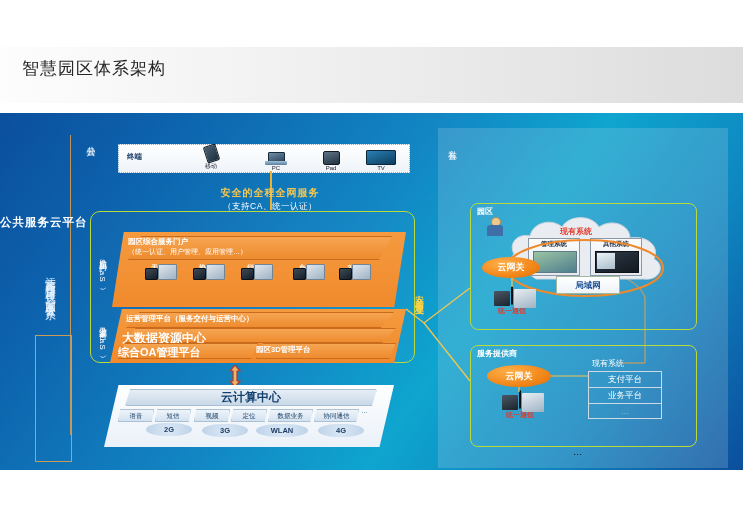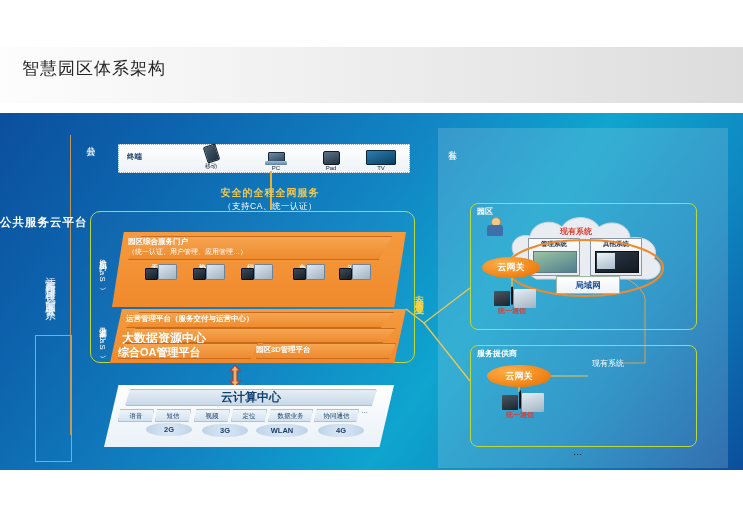--- a/index.html
+++ b/index.html
@@ -329,20 +329,25 @@
     <div class="gateway" style="left:487px;top:252px;width:64px;height:22px;line-height:22px;">
       <span>云网关</span>
     </div>
 
     <div class="uc" style="left:494px;top:278px;width:52px;">
       <span class="uc-ic"></span>
       <span class="cap">统一通信</span>
     </div>
 
     <div class="exist-cap" style="left:592px;top:245px;">现有系统</div>
+    <div class="exist-box" style="left:588px;top:258px;width:72px;height:46px;">
+      <div class="exist-row">支付平台</div>
+      <div class="exist-row">业务平台</div>
+      <div class="exist-row" style="color:#9fb8cd;">…</div>
+    </div>
 
     <svg class="overlay">
       <line x1="551" y1="263" x2="588" y2="263" stroke="#f2c651" stroke-width="1.2"></line>
       <line x1="519" y1="274" x2="519" y2="279" stroke="#f2c651" stroke-width="1.2"></line>
     </svg>
 
     <div class="vdots" style="left:573px;top:337px;">⋮</div>
 
   </div>
 </div>

